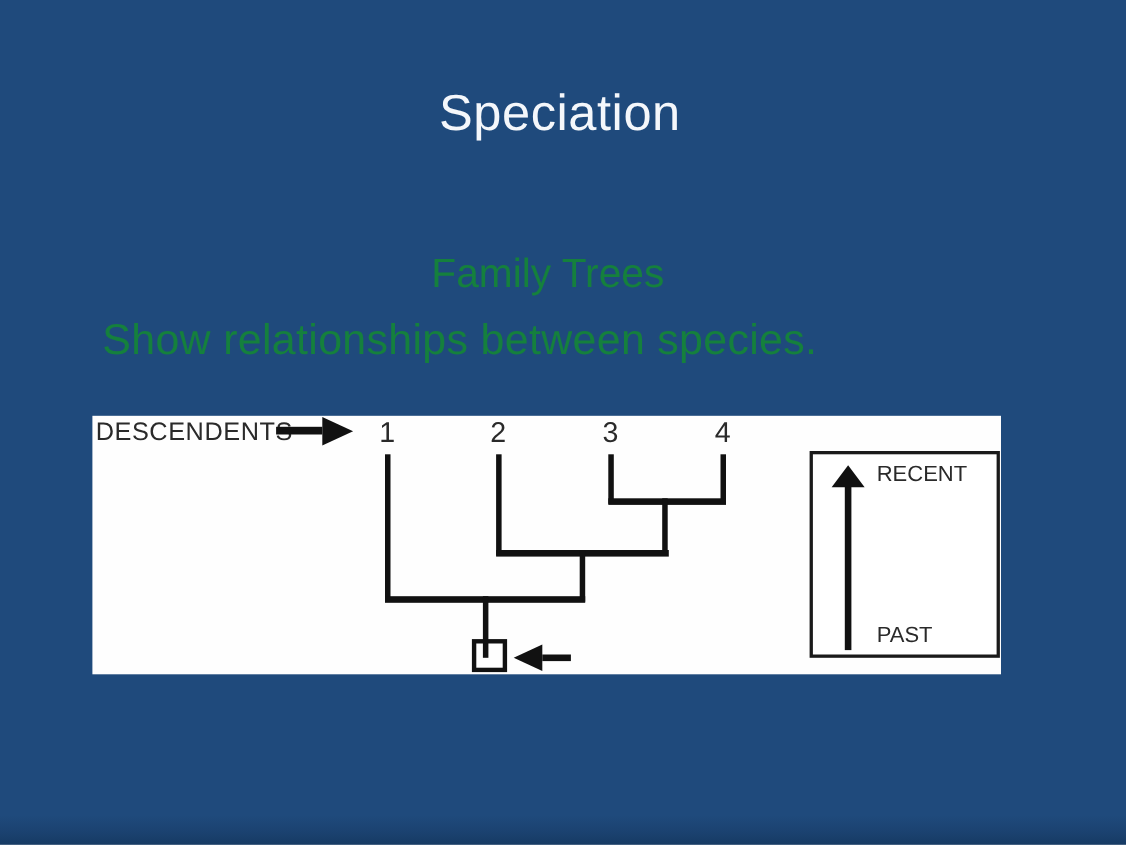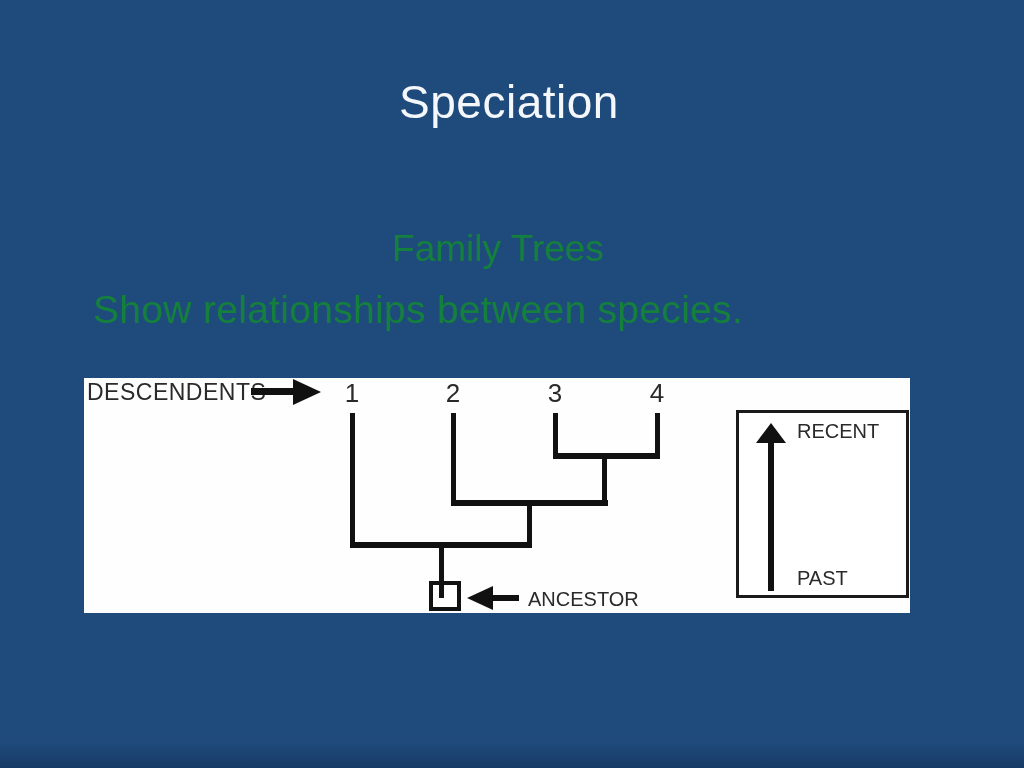--- a/index.html
+++ b/index.html
@@ -87,21 +87,20 @@
   <span class="line h34"></span>
   <span class="line v34"></span>
   <span class="line h234"></span>
   <span class="line v234"></span>
   <span class="line h1234"></span>
   <span class="line vroot"></span>
 
   <span class="ancestor-node"></span>
   <span class="arrow-head anc-head"></span>
   <span class="line anc-shaft"></span>
-  <span class="fig-label ancestor-label">ANCESTOR</span>
 
   <span class="time-box"></span>
   <span class="line time-shaft"></span>
   <span class="arrow-head time-head"></span>
   <span class="fig-label recent-label">RECENT</span>
   <span class="fig-label past-label">PAST</span>
 
 </div>
 
 </body></html>

